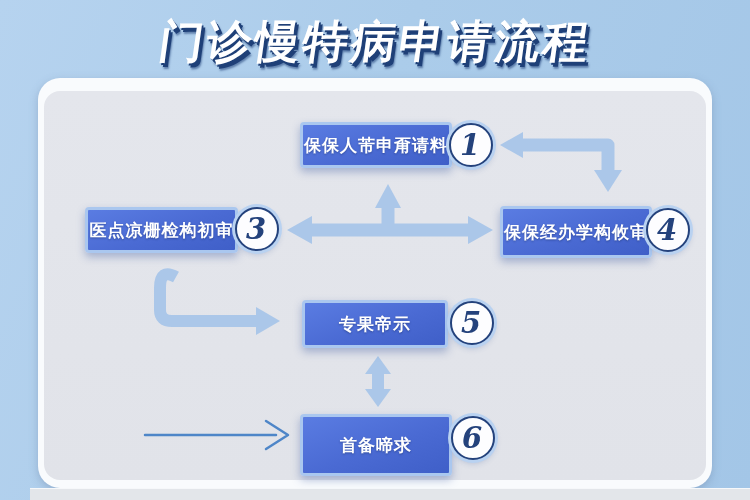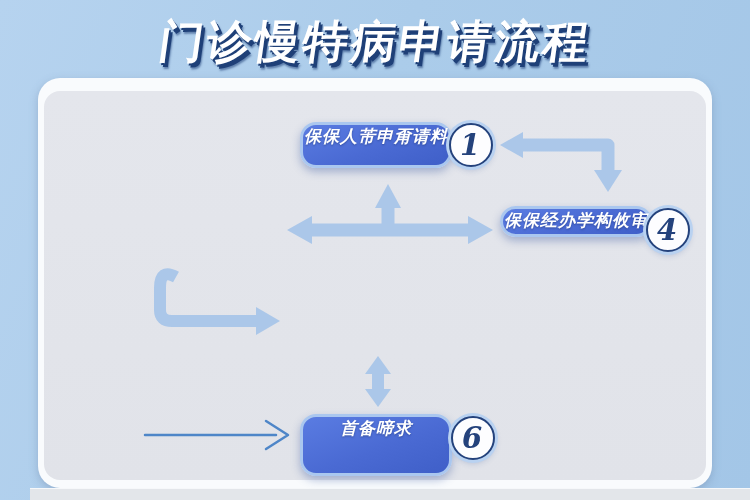--- a/index.html
+++ b/index.html
@@ -32,23 +32,23 @@
   .bottom-strip{
     position:absolute;left:30px;top:488px;width:720px;height:12px;
     background:#e3e6ea;border-top:1px solid #f6f8fa;z-index:3;
   }
   .arrows{position:absolute;left:0;top:0;width:750px;height:500px;z-index:4;}
   
   .step{position:absolute;z-index:6;}
   .pill{
     position:absolute;left:0;top:0;width:100%;height:100%;
     background:linear-gradient(160deg,#5a7ce2 0%,#4a6ad3 55%,#3f5fc8 100%);
-    border:3px solid #aac7ef;border-radius:16px;box-sizing:border-box;
+    border:3px solid #aac7ef;border-radius:4px;box-sizing:border-box;
     box-shadow:0 4px 9px rgba(60,90,160,.38);
-    display:flex;justify-content:center;font-style:italic;
+    display:flex;align-items:center;justify-content:center;
   }
   .pill span{
     color:#ffffff;font-size:17px;font-weight:700;letter-spacing:1px;
     text-shadow:0 1px 2px rgba(20,40,90,.45);white-space:nowrap;
   }
   .badge{
     position:absolute;width:44px;height:44px;border-radius:50%;
     background:#fdfdff;border:2px solid #24427c;box-sizing:border-box;
     box-shadow:0 0 0 3px #b9d2f1,0 3px 6px rgba(60,90,160,.3);
     display:flex;align-items:center;justify-content:center;
@@ -104,30 +104,46 @@
 
   <div class="step" style="left:300px;top:122px;width:152px;height:46px;">
     <div class="pill">
       <span>保保人芾申甭请料</span>
     </div>
     <div class="badge" style="left:149px;top:1px;">
       <span>1</span>
     </div>
   </div>
 
+  <div class="step" style="left:85px;top:207px;width:153px;height:46px;">
+    <div class="pill">
+      <span>医点凉栅检构初审</span>
+    </div>
+    <div class="badge" style="left:150px;top:0px;">
+      <span>3</span>
+    </div>
+  </div>
 
-  <div class="step" style="left:500px;top:206px;width:152px;height:31px;">
+  <div class="step" style="left:500px;top:206px;width:152px;height:52px;">
     <div class="pill">
       <span>保保经办学构攸审</span>
     </div>
     <div class="badge" style="left:146px;top:2px;">
       <span>4</span>
     </div>
   </div>
 
+  <div class="step" style="left:302px;top:300px;width:146px;height:48px;">
+    <div class="pill">
+      <span>专果帝示</span>
+    </div>
+    <div class="badge" style="left:148px;top:1px;">
+      <span>5</span>
+    </div>
+  </div>
 
   <div class="step" style="left:300px;top:414px;width:152px;height:62px;">
     <div class="pill">
       <span>首备啼求</span>
     </div>
     <div class="badge" style="left:151px;top:2px;">
       <span>6</span>
     </div>
   </div>
 

